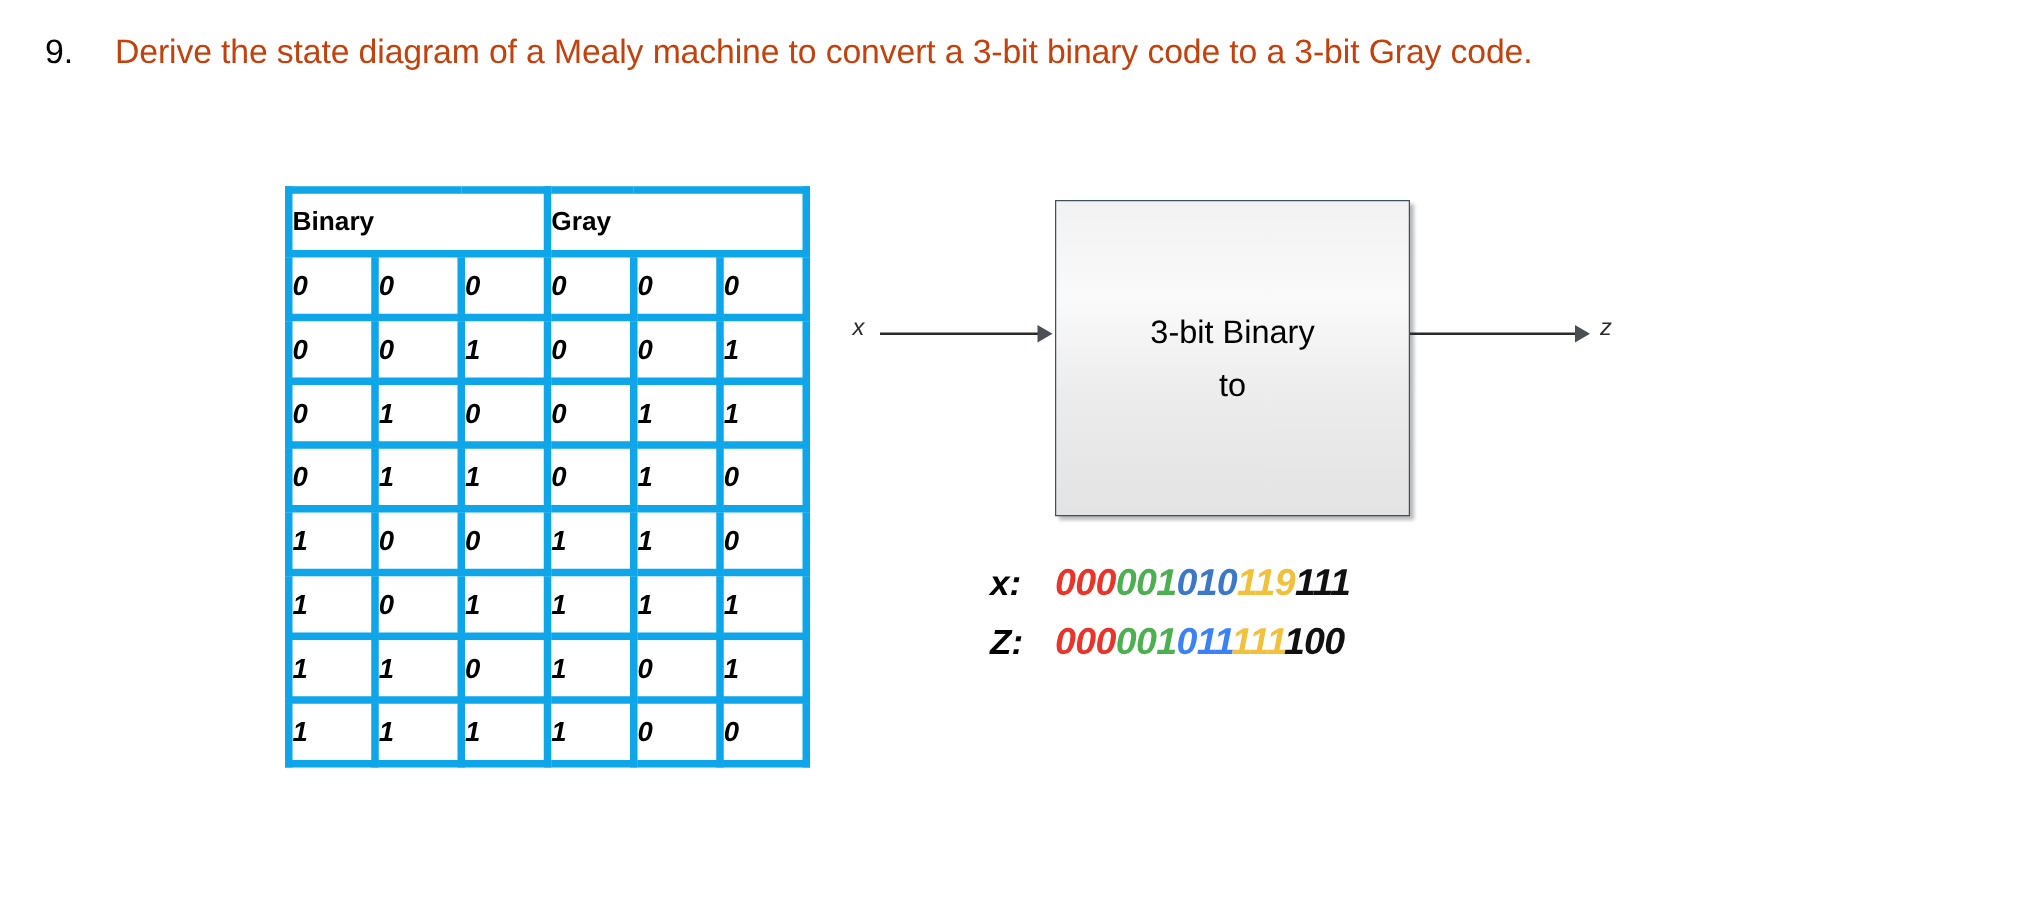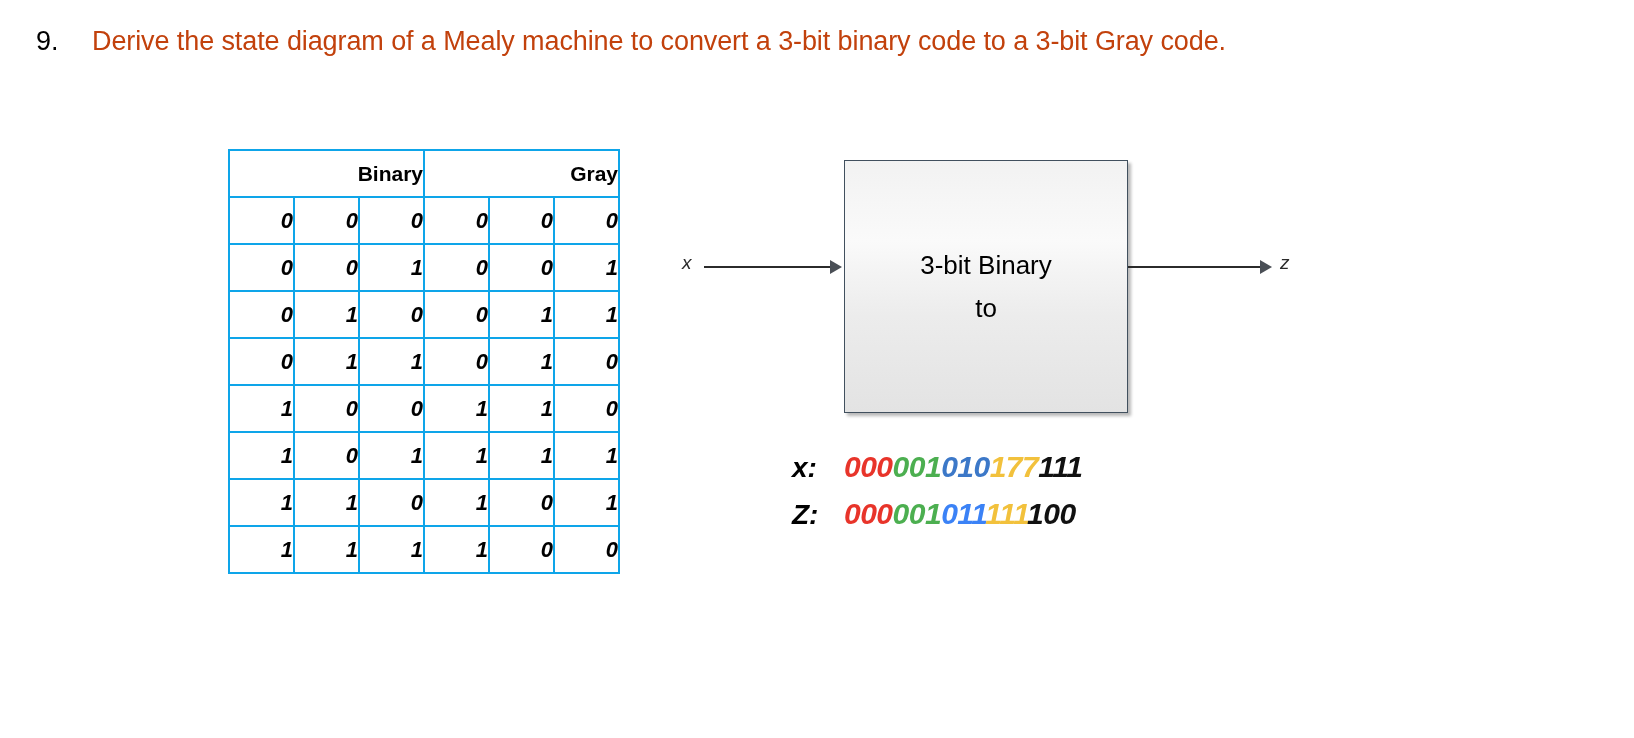--- a/index.html
+++ b/index.html
@@ -42,22 +42,22 @@
     position: absolute;
     left: 228px;
     top: 149px;
   }
   table.truth-table {
     border-collapse: collapse;
     table-layout: fixed;
   }
   table.truth-table th,
   table.truth-table td {
-    border: 2px solid #0ea5e9;
-    text-align: right;
+    border: 6px solid #0ea5e9;
+    text-align: left;
     vertical-align: middle;
     padding: 0;
   }
   table.truth-table th {
     height: 45px;
     font-size: 21px;
     font-weight: bold;
     font-style: normal;
   }
   table.truth-table td {
@@ -249,19 +249,19 @@
   </div>
 
   <div class="wire" style="left:468px; top:126px; width:134px;"></div>
   <div class="arrowhead" style="left:600px; top:120px;"></div>
   <span class="port-label" style="left:620px; top:112px;">z</span>
 </div>
 
 <div id="sequences">
   <div class="seq-row">
     <span class="seq-label">x:</span>
-    <span class="seq-bits" id="seq-bits-0"><span style="color: rgb(232, 52, 42);">000</span><span style="color: rgb(76, 175, 80);">001</span><span style="color: rgb(60, 120, 200);">010</span><span style="color: rgb(242, 193, 60);">177</span><span style="color: rgb(17, 17, 17);">111</span></span>
+    <span class="seq-bits" id="seq-bits-0"><span style="color: rgb(232, 52, 42);">000</span><span style="color: rgb(76, 175, 80);">001</span><span style="color: rgb(60, 120, 200);">010</span><span style="color: rgb(242, 193, 60);">119</span><span style="color: rgb(17, 17, 17);">111</span></span>
   </div>
   <div class="seq-row">
     <span class="seq-label">Z:</span>
     <span class="seq-bits" id="seq-bits-1"><span style="color: rgb(232, 52, 42);">000</span><span style="color: rgb(76, 175, 80);">001</span><span style="color: #3b82f6;">011</span><span style="color: rgb(242, 193, 60);">111</span><span style="color: rgb(17, 17, 17);">100</span></span>
   </div>
 </div>
 
 </body></html>

